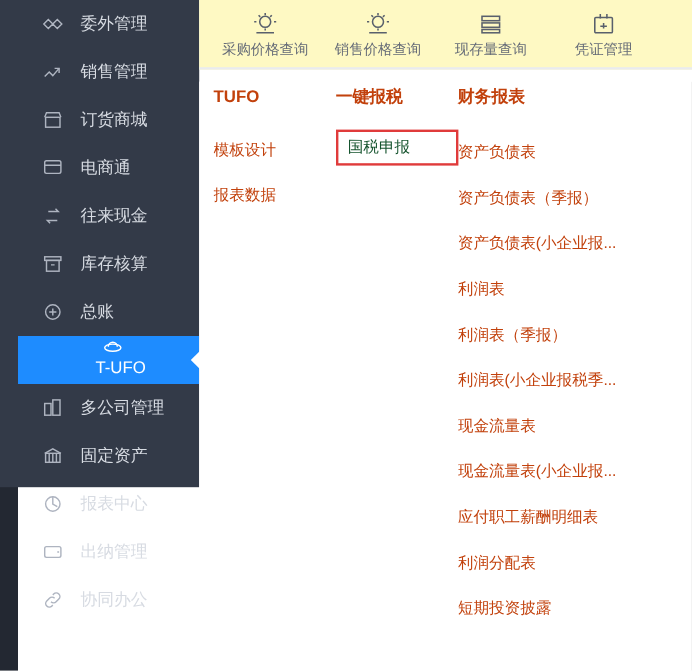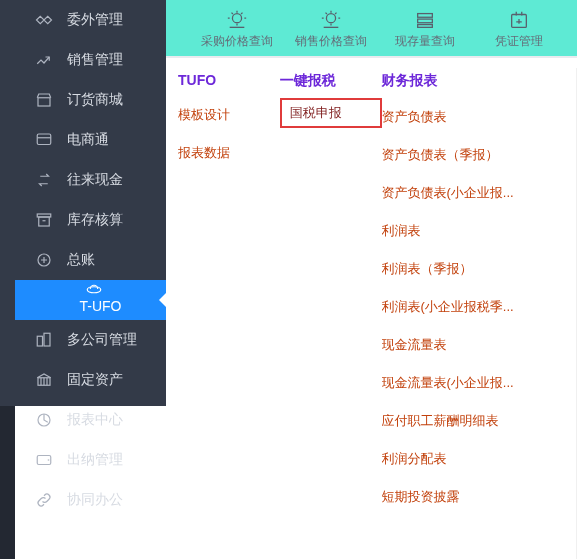--- a/index.html
+++ b/index.html
@@ -80,23 +80,23 @@
   }
 
   
   .toolbar {
     position: absolute;
     left: 166px;
     top: 0;
     right: 0;
     height: 58px;
     display: flex;
-    padding-left: 24px;
+    padding-left: 8px;
     border-bottom: 2px solid #e9ebef;
-    background: #5eead4;
+    background: #fef9c3;
   }
   .tool-item {
     width: 94px;
     display: flex;
     flex-direction: column;
     align-items: center;
     justify-content: center;
     font-size: 12px;
     color: #656b77;
     cursor: pointer;
@@ -123,23 +123,23 @@
   }
   .col {
     display: flex;
     flex-direction: column;
   }
   .col.tufo { width: 102px; }
   .col.tax  { width: 102px; }
   .col.fin  { width: 196px; border-right: 1px solid #f0f0f0; }
   .col-head {
     font-weight: 700;
-    color: #6d28d9;
+    color: #c2410c;
     font-size: 14px;
-    margin-bottom: 4px;
+    margin-bottom: 14px;
     padding: 4px 0;
   }
   .col-link {
     color: #c2410c;
     font-size: 13px;
     padding: 10px 0;
     cursor: pointer;
     white-space: nowrap;
     overflow: hidden;
     text-overflow: ellipsis;
@@ -328,21 +328,21 @@
 
   <div class="col tufo">
     <div class="col-head">TUFO</div>
     <div class="col-link">模板设计</div>
     <div class="col-link">报表数据</div>
   </div>
 
   <div class="col tax">
     <div class="col-head">一键报税</div>
     <span class="highlight-box">
-      <span class="" style="color:#7f1d1d;font-size:13px;cursor:pointer;">国税申报</span>
+      <span class="" style="color:#14532d;font-size:13px;cursor:pointer;">国税申报</span>
     </span>
   </div>
 
   <div class="col fin">
     <div class="col-head">财务报表</div>
     <div class="col-link">资产负债表</div>
     <div class="col-link">资产负债表（季报）</div>
     <div class="col-link">资产负债表(小企业报...</div>
     <div class="col-link">利润表</div>
     <div class="col-link">利润表（季报）</div>

